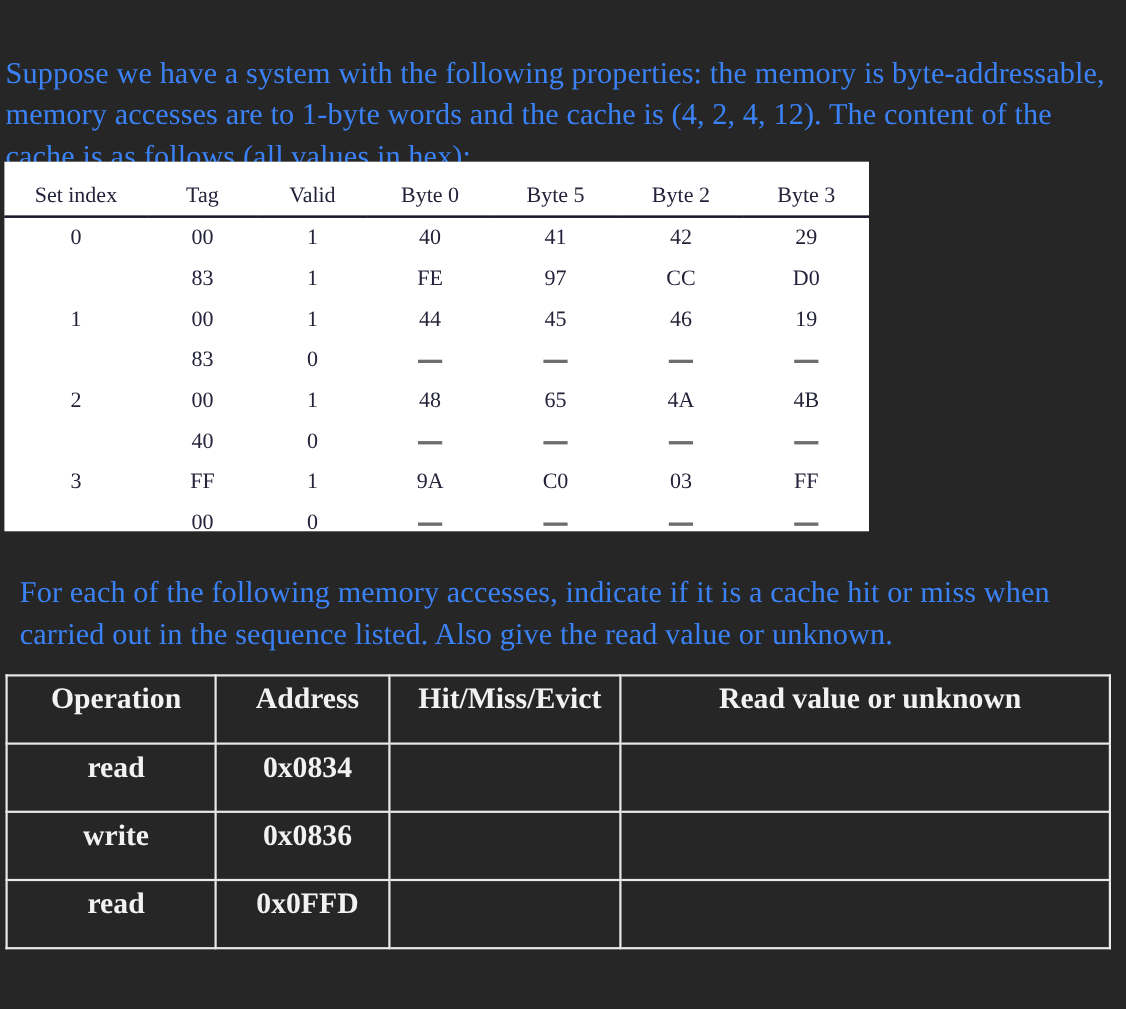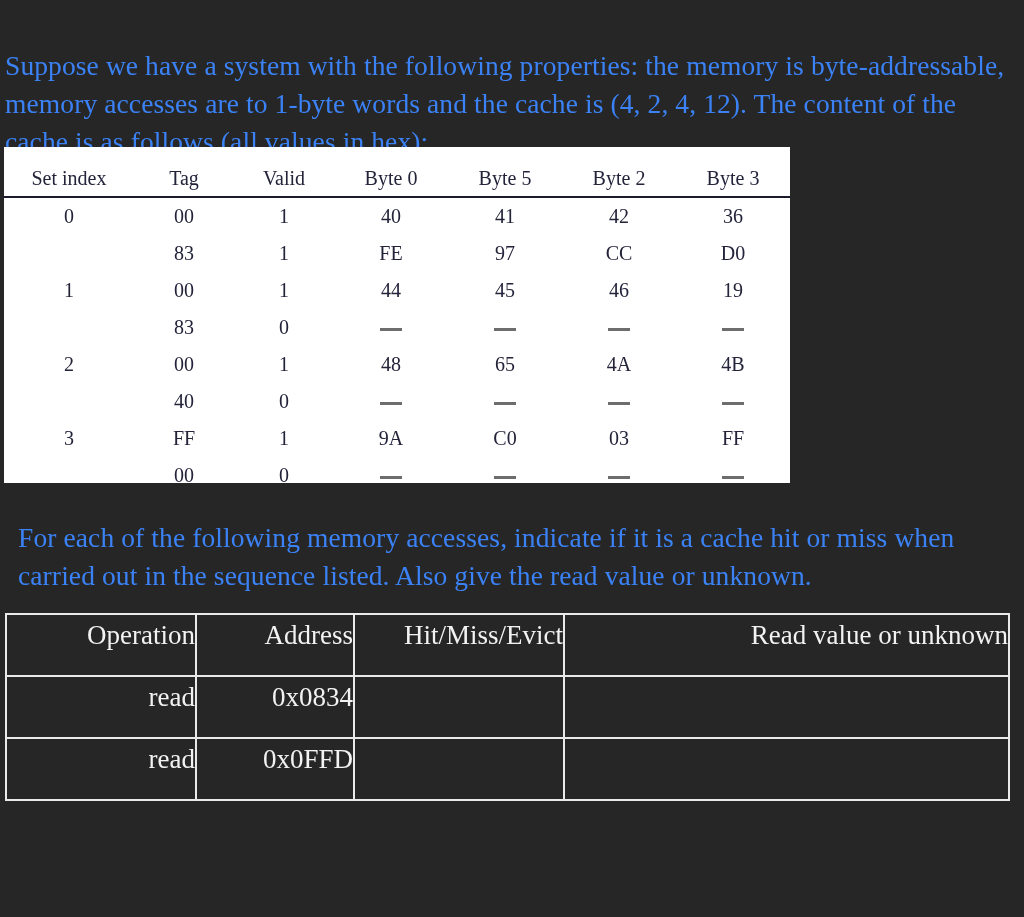--- a/index.html
+++ b/index.html
@@ -99,22 +99,22 @@
     border-collapse: collapse;
     table-layout: fixed;
     background: #262626;
   }
   #ops-table th,
   #ops-table td {
     border: 2px solid #e9e9e9;
     color: #f2f2f2;
     font-family: "Liberation Serif", "DejaVu Serif", serif;
     font-size: 27px;
-    font-weight: normal;
-    text-align: right;
+    font-weight: bold;
+    text-align: center;
     vertical-align: top;
     padding: 4px 0 16px 9px;
     height: 62px;
     box-sizing: border-box;
     line-height: 32px;
   }
   #ops-table col.o-op   { width: 190px; }
   #ops-table col.o-addr { width: 158px; }
   #ops-table col.o-hme  { width: 210px; }
   #ops-table col.o-read { width: 445px; }
@@ -147,21 +147,21 @@
       </tr>
     </thead>
     <tbody id="cache-table-body">
         <tr>
           <td>0</td>
           <td>00</td>
           <td>1</td>
           <td>40</td>
           <td>41</td>
           <td>42</td>
-          <td>36</td>
+          <td>29</td>
         </tr>
         <tr>
           <td></td>
           <td>83</td>
           <td>1</td>
           <td>FE</td>
           <td>97</td>
           <td>CC</td>
           <td>D0</td>
         </tr>
@@ -241,19 +241,25 @@
     </tr>
   </thead>
   <tbody id="ops-table-body">
       <tr>
         <td>read</td>
         <td>0x0834</td>
         <td></td>
         <td></td>
       </tr>
       <tr>
+        <td>write</td>
+        <td>0x0836</td>
+        <td></td>
+        <td></td>
+      </tr>
+      <tr>
         <td>read</td>
         <td>0x0FFD</td>
         <td></td>
         <td></td>
       </tr>
     </tbody>
 </table>
 
 </body></html>

